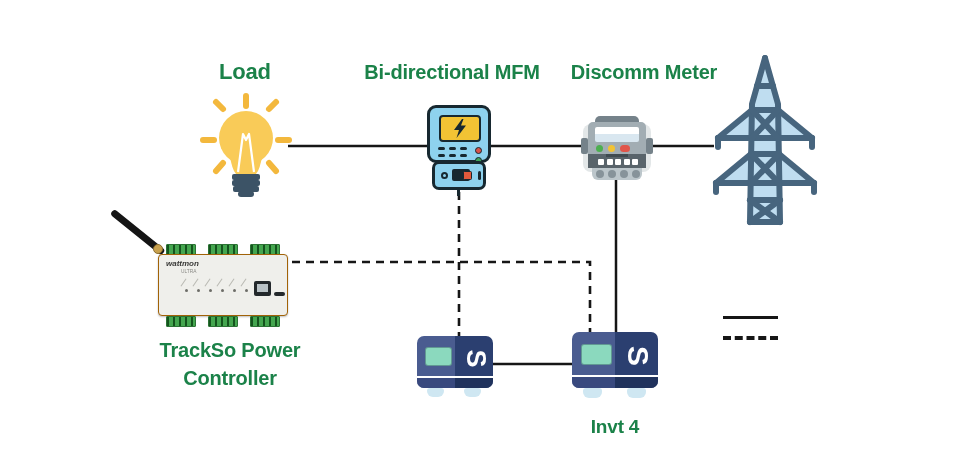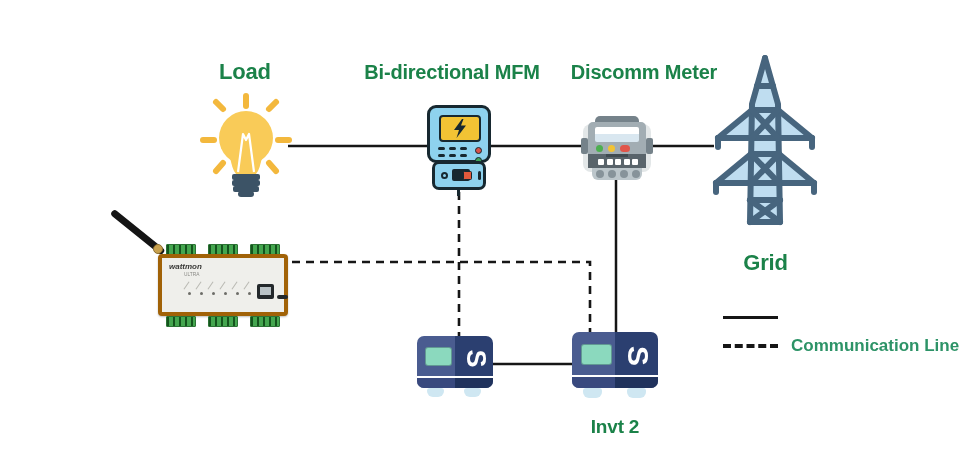--- a/index.html
+++ b/index.html
@@ -44,21 +44,21 @@
   .discomm .band b{position:absolute;left:18px;top:0;width:22px;height:3px;background:#3F4A50;}
   .discomm .pad{position:absolute;left:10px;top:37px;display:flex;gap:2.5px;}
   .discomm .pad i{width:6px;height:6px;background:#fff;border-radius:1px;}
   .discomm .tray{position:absolute;left:11px;top:52px;width:50px;height:12px;background:#BCC6CB;border-radius:0 0 6px 6px;}
   .discomm .tray i{position:absolute;top:2px;width:8px;height:8px;border-radius:50%;background:#87939A;}
 
   
   .controller{left:150px;top:232px;width:146px;height:100px;}
   .controller .antenna{position:absolute;left:-38px;top:-24px;width:66px;height:7px;background:#151515;border-radius:4px;transform:rotate(38.8deg);transform-origin:left center;}
   .controller .sma{position:absolute;left:3px;top:12px;width:10px;height:10px;background:#C8A14E;border:1px solid #8A6D2F;border-radius:50%;}
-  .controller .cbody{position:absolute;left:8px;top:22px;width:130px;height:62px;background:#EFEFEB;border:4px solid #a16207;border-radius:4px;box-shadow:0 1px 2px rgba(0,0,0,0.25);}
+  .controller .cbody{position:absolute;left:8px;top:22px;width:130px;height:62px;background:#EFEFEB;border:1px solid #a16207;border-radius:4px;box-shadow:0 1px 2px rgba(0,0,0,0.25);}
   .controller .term{position:absolute;width:30px;height:11px;background:#44A64F;border:1px solid #2C7335;border-radius:1px;background-image:repeating-linear-gradient(90deg,#14531D 0 2px,transparent 2px 6px);}
   .controller .brand{position:absolute;left:7px;top:5px;font-size:8px;font-weight:bold;font-style:italic;color:#3a3a38;line-height:8px;}
   .controller .model{position:absolute;left:22px;top:14px;font-size:6px;color:#8a8a86;transform:scale(0.8);transform-origin:left top;}
   .controller .leds{position:absolute;left:26px;top:34px;display:flex;gap:9px;}
   .controller .leds i{position:relative;width:3px;height:3px;border-radius:50%;background:#6d6d68;}
   .controller .leds i::before{content:"";position:absolute;left:-2px;top:-11px;width:1px;height:9px;background:#b9b9b2;transform:rotate(35deg);}
   .controller .eth{position:absolute;left:95px;top:26px;width:17px;height:15px;background:#23282B;border-radius:2px;}
   .controller .eth i{position:absolute;left:3px;top:3px;width:11px;height:8px;background:#B9C2C6;}
   .controller .slot{position:absolute;left:115px;top:37px;width:11px;height:4px;background:#23282B;border-radius:2px;}
 
@@ -218,21 +218,20 @@
       <line x1="14" y1="131" x2="14" y2="140"></line>
       <line x1="112" y1="131" x2="112" y2="140"></line>
       <line x1="49" y1="102" x2="77" y2="131"></line>
       <line x1="77" y1="102" x2="49" y2="131"></line>
       <line x1="48" y1="148" x2="78" y2="148"></line>
       <line x1="48" y1="148" x2="78" y2="170"></line>
       <line x1="78" y1="148" x2="48" y2="170"></line>
       <line x1="48" y1="170" x2="78" y2="170"></line>
     </g>
   </svg>
-  <div class="lbl big" style="left:713px;top:251px;width:105px;">Grid</div>
 
   <div class="node controller">
     <div class="antenna"></div>
     <span class="term" style="left:16px;top:12px;"></span>
     <span class="term" style="left:58px;top:12px;"></span>
     <span class="term" style="left:100px;top:12px;"></span>
     <div class="cbody">
       <span class="brand">wattmon</span>
       <span class="model">ULTRA</span>
       <div class="leds">
@@ -246,20 +245,24 @@
       <span class="eth">
           <i></i>
         </span>
       <span class="slot"></span>
     </div>
     <span class="sma"></span>
     <span class="term" style="left:16px;top:84px;"></span>
     <span class="term" style="left:58px;top:84px;"></span>
     <span class="term" style="left:100px;top:84px;"></span>
   </div>
+  <div class="lbl two-line" style="left:138px;top:336px;width:184px;">
+    <div>TrackSo Power</div>
+    <div>Controller</div>
+  </div>
 
   <div class="node invt invt1">
     <div class="ibody">
       <div class="split"></div>
       <div class="stripe"></div>
     </div>
     <div class="iscreen"></div>
     <div class="ilogo">
         <span>S</span>
       </div>
@@ -272,25 +275,24 @@
       <div class="split"></div>
       <div class="stripe"></div>
     </div>
     <div class="iscreen"></div>
     <div class="ilogo">
         <span>S</span>
       </div>
     <span class="foot f1"></span>
       <span class="foot f2"></span>
   </div>
-  <div class="lbl small" style="left:565px;top:417px;width:100px;">Invt 2</div>
+  <div class="lbl small" style="left:565px;top:417px;width:100px;">Invt 4</div>
 
   <div class="legend">
     <div class="row">
       <div class="sample solid"></div>
     </div>
     <div class="row">
       <div class="sample dashed"></div>
-      <div class="ltext">Communication Line</div>
     </div>
   </div>
 
 </div>
 
 </body></html>

